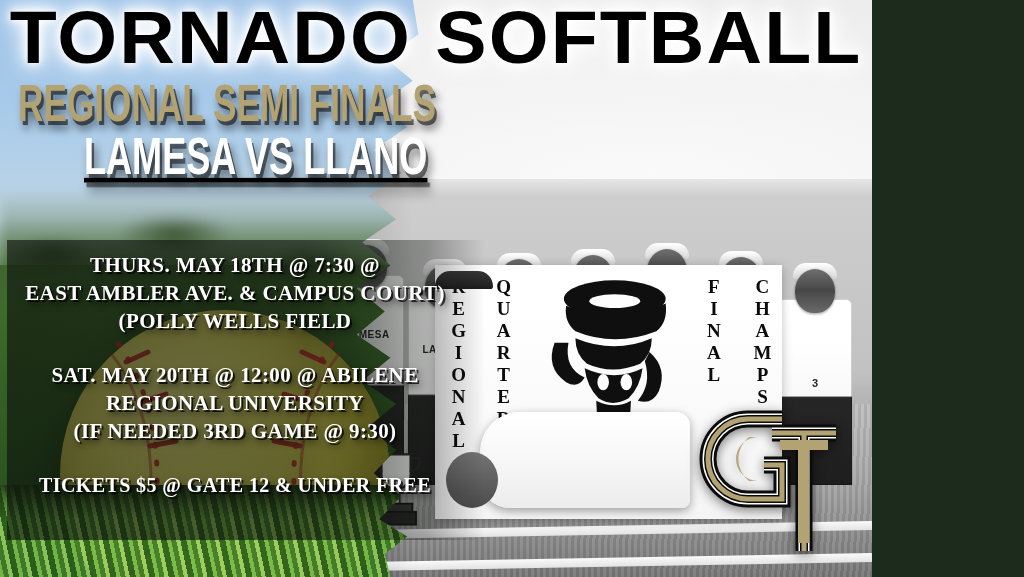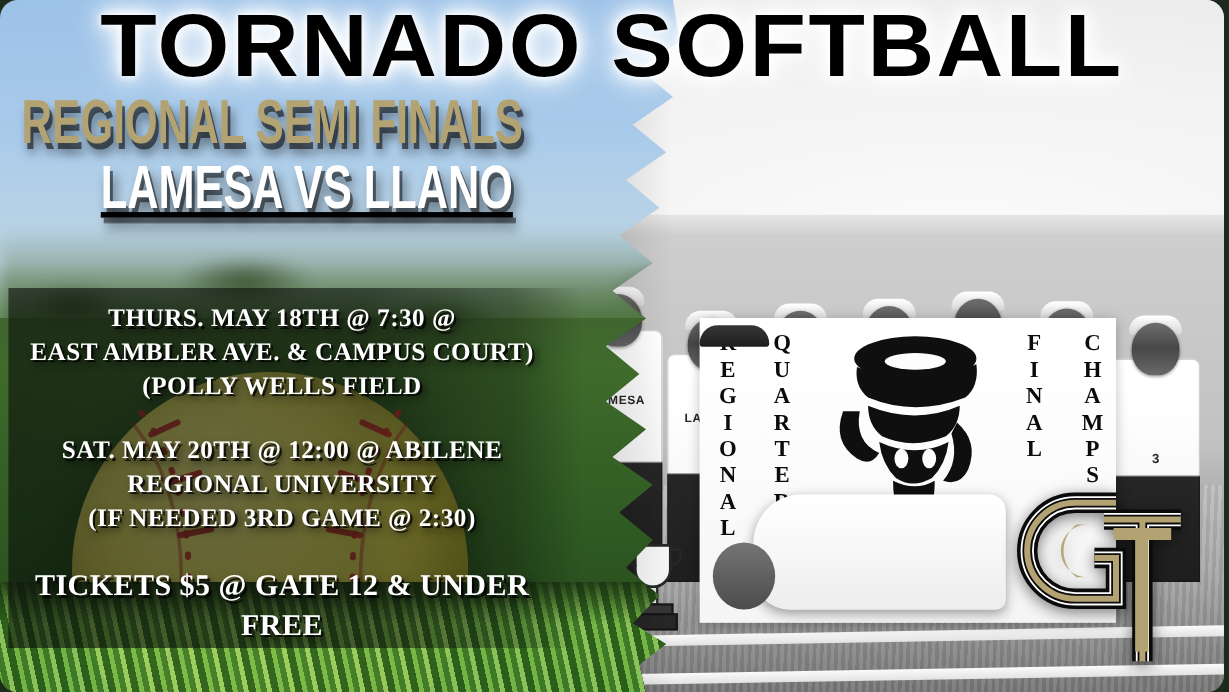--- a/index.html
+++ b/index.html
@@ -1,25 +1,24 @@
 <!DOCTYPE html>
 <html><head>
 <meta charset="utf-8">
 <title>Tornado Softball Regional Semi Finals</title>
 <style>
   * { margin:0; padding:0; box-sizing:border-box; }
   html,body { background:#1d2b1d; }
 
   .poster {
     position:relative;
-    width:1020px; height:577px;
+    width:872px; height:577px;
     overflow:hidden;
     font-family:"Liberation Sans", sans-serif;
     background:#3f5a33;
-    border-radius:15px;
   }
 
   
   .bg-sky{
     position:absolute; left:0; top:0; width:100%; height:46%;
     background:linear-gradient(180deg,#9dc2e8 0%,#a9cbea 42%,#b9d3e6 72%,#becfd0 100%);
   }
   .bg-trees{
     position:absolute; left:0; top:33%; width:100%; height:30%;
     background:
@@ -219,21 +218,21 @@
     text-align:center; z-index:7;
     color:#fff; font-weight:700;
     font-family:Liberation Serif, serif;
     font-size:21px; line-height:1.33;
     letter-spacing:.4px;
     text-shadow:2px 2px 0 rgba(0,0,0,.75), 3px 4px 7px rgba(0,0,0,.7);
   }
   .info .block{ margin-bottom:26px; }
   .info .block:last-child{ margin-bottom:0; }
   .info .line{ display:block; }
-  .tickets{ font-size:25px; }
+  .tickets{ font-size:20px; }
 
   
   .gt-logo{
     position:absolute; right:14px; bottom:6px; width:172px; height:180px; z-index:8;
   }
   .gt-logo svg{ width:100%; height:100%; display:block;
     filter:drop-shadow(0 3px 6px rgba(0,0,0,.5)); }
 </style>
 </head>
 <body>
@@ -372,21 +371,21 @@
 
   <div class="info">
     <div class="block">
       <span class="line">THURS. MAY 18TH @ 7:30 @</span>
       <span class="line">EAST AMBLER AVE. &amp; CAMPUS COURT)</span>
       <span class="line">(POLLY WELLS FIELD</span>
     </div>
     <div class="block">
       <span class="line">SAT. MAY 20TH @ 12:00 @ ABILENE</span>
       <span class="line">REGIONAL UNIVERSITY</span>
-      <span class="line">(IF NEEDED 3RD GAME @ 2:30)</span>
+      <span class="line">(IF NEEDED 3RD GAME @ 9:30)</span>
     </div>
     <div class="block tickets">TICKETS $5 @ GATE 12 &amp; UNDER FREE</div>
   </div>
 
   <div class="gt-logo">
     <svg viewBox="0 0 172 180">
       <g fill="none" stroke="#0b0b0b" stroke-width="17" stroke-linejoin="miter">
         <path d="M96 28 H62 A40 40 0 0 0 62 108 H96 V74 H78"></path>
         <path d="M86 42 H150 M118 42 V160"></path>
       </g>

